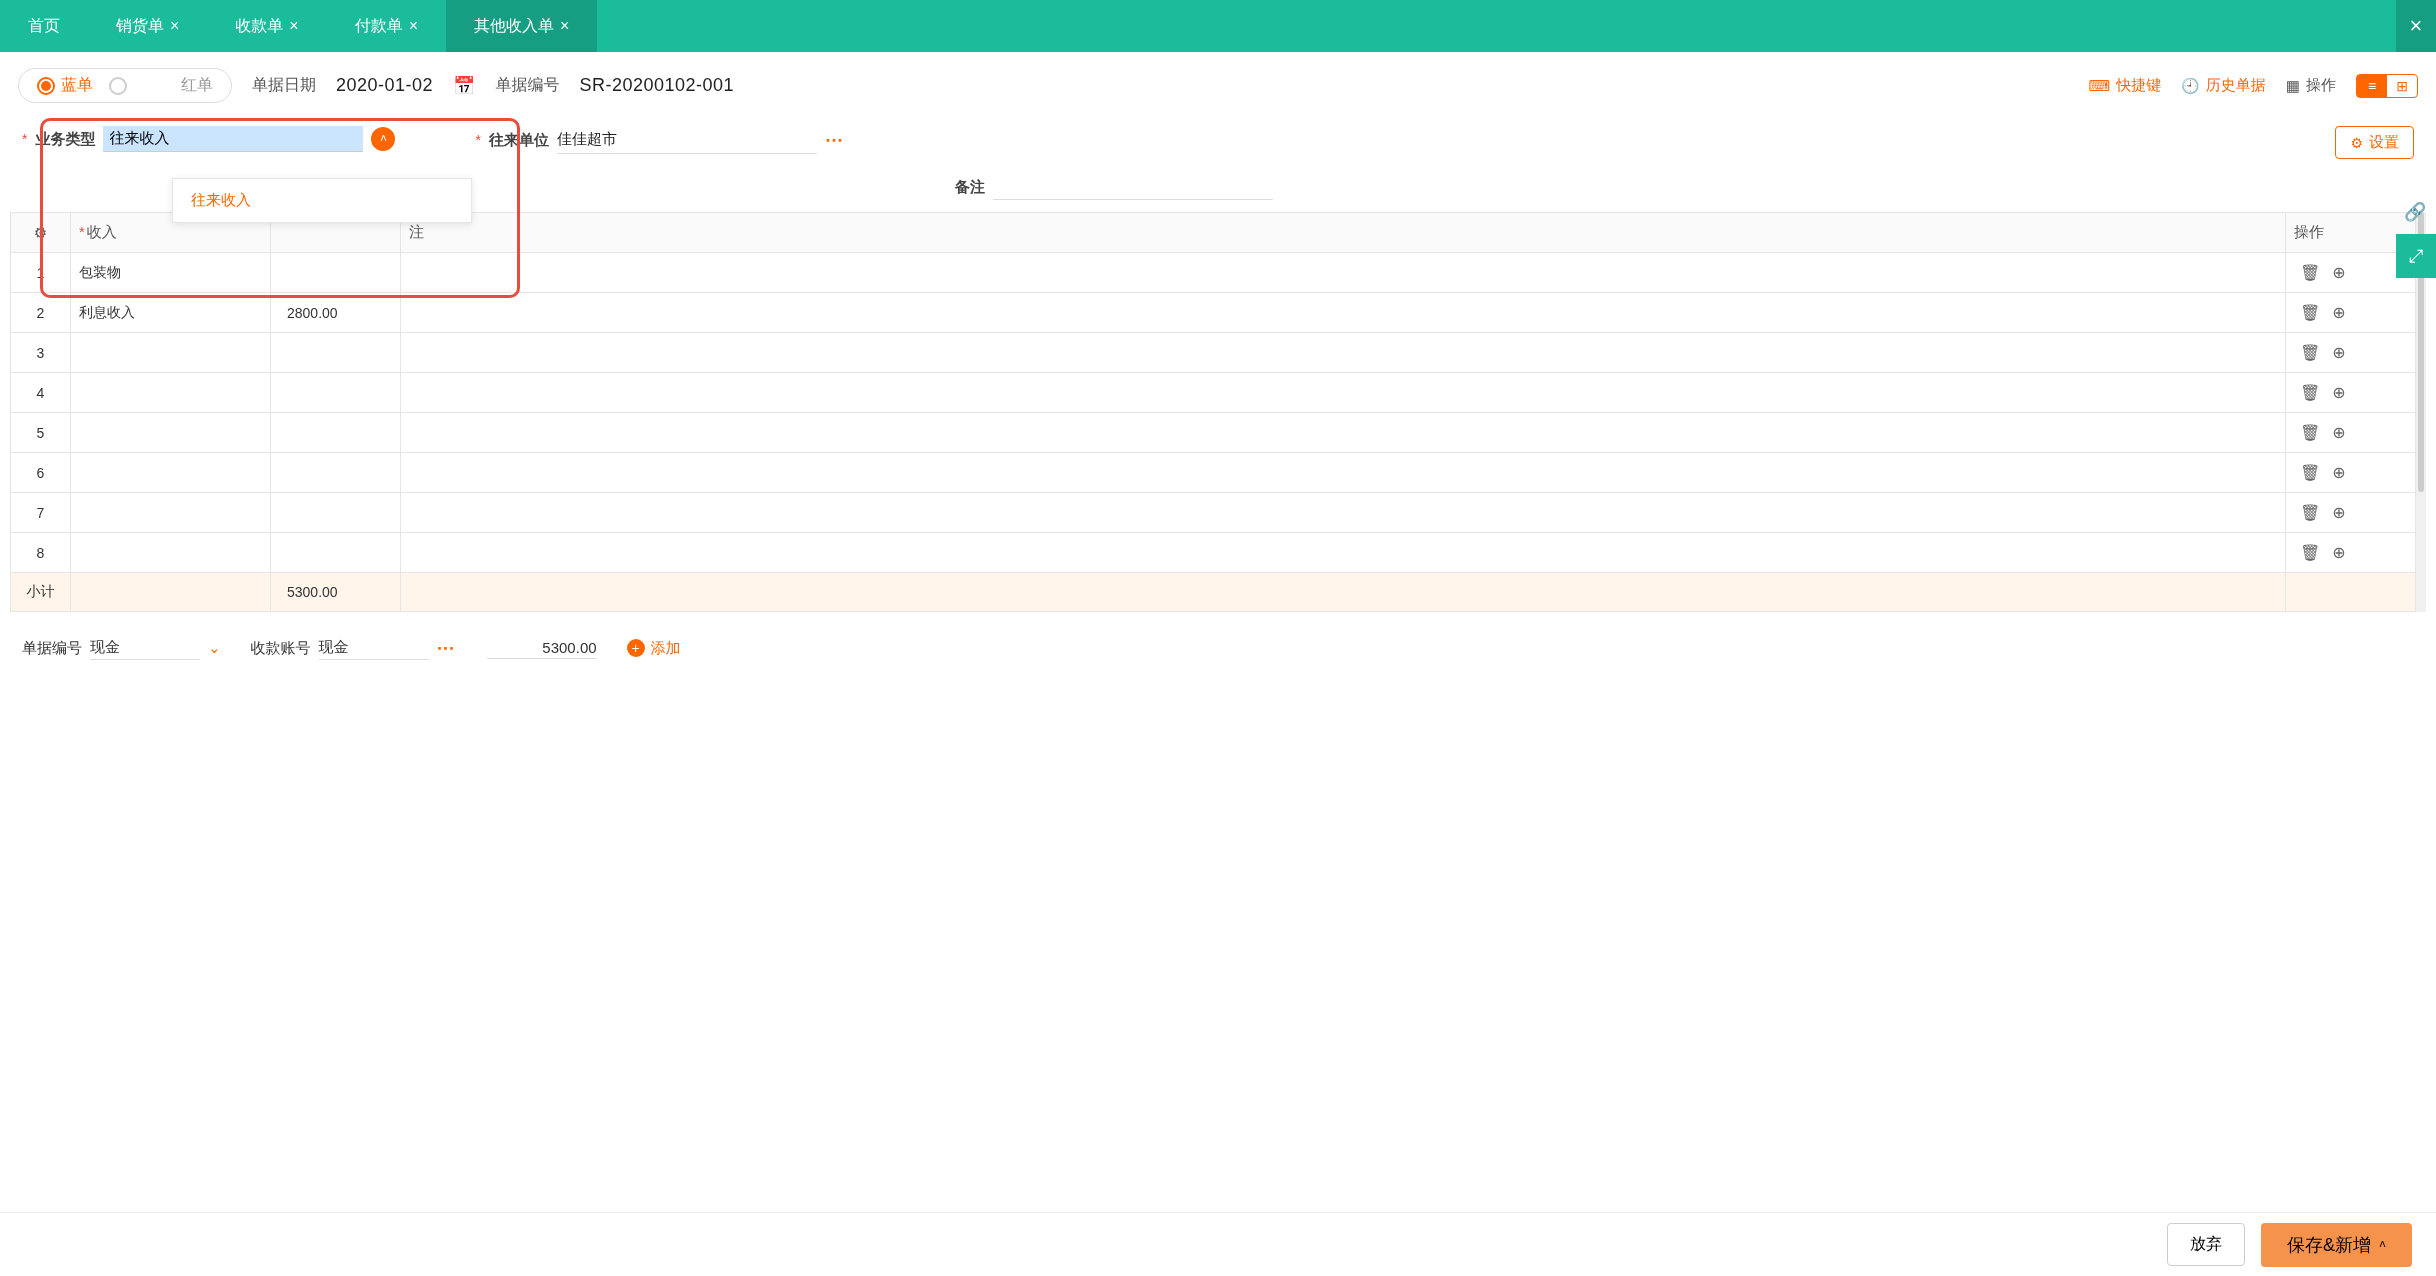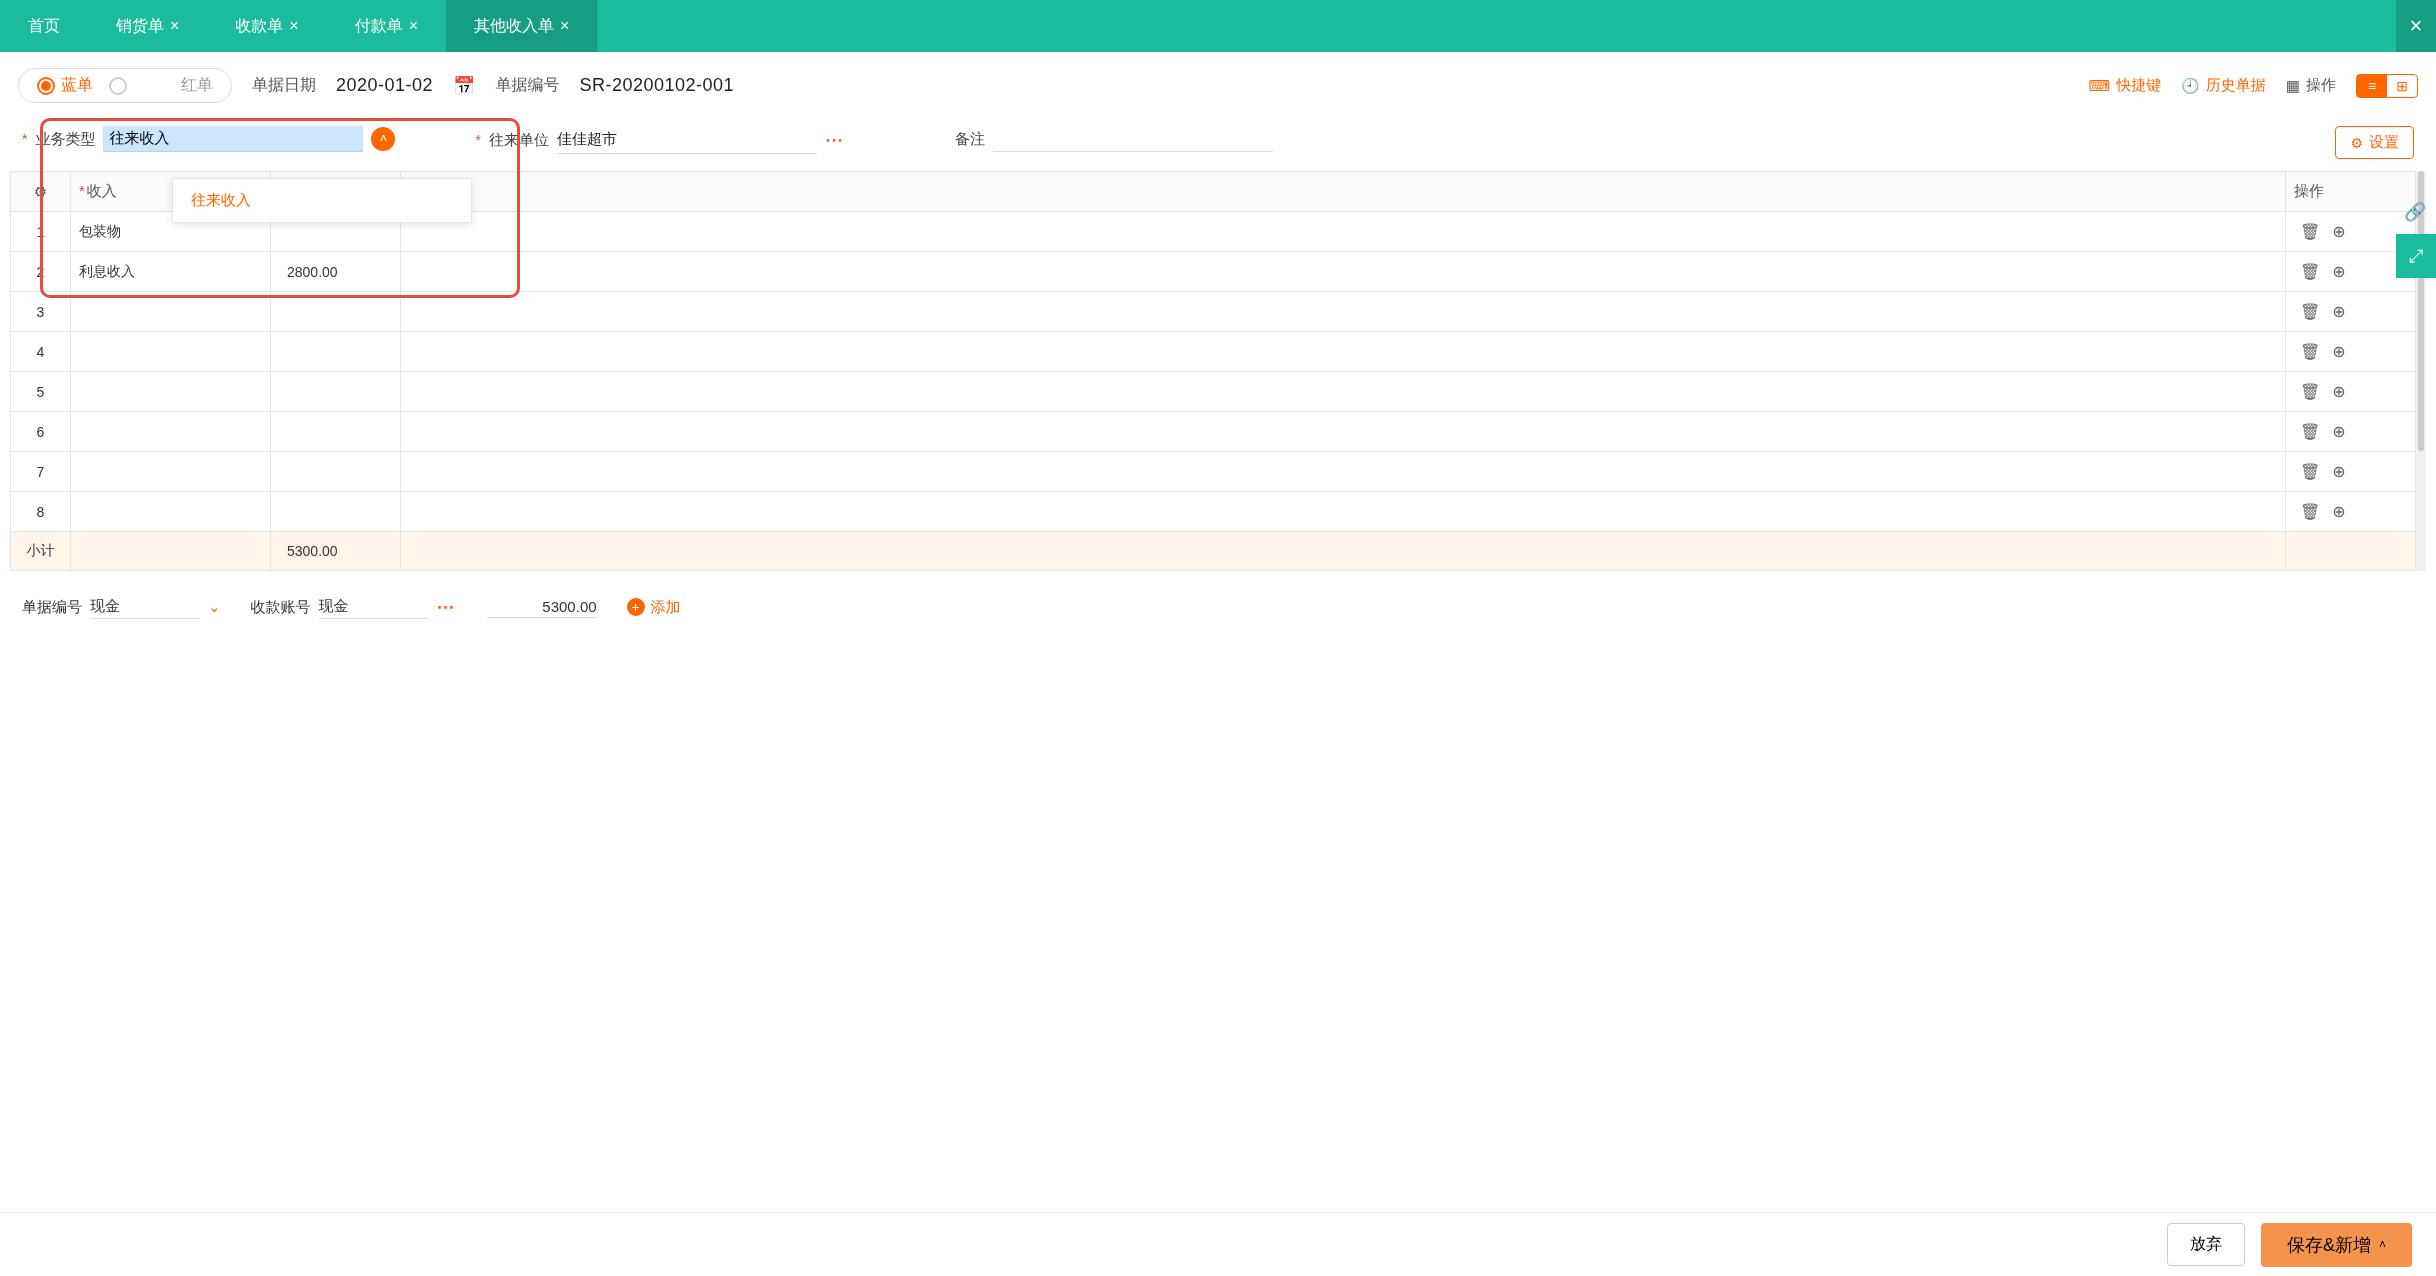--- a/index.html
+++ b/index.html
@@ -33,21 +33,21 @@
 .view-toggle { display: flex; border: 1px solid #f60; border-radius: 4px; }
 .view-toggle .vt { width: 30px; height: 22px; display: flex; align-items: center; justify-content: center; }
 .view-toggle .vt.active { background: #f60; color: #fff; }
 .view-toggle .vt:not(.active) { color: #f60; }
 
 
 .form-row { display: flex; align-items: flex-start; gap: 30px; padding: 16px 12px 12px 12px; position: relative; }
 .highlight-box { position: absolute; left: 30px; top: 8px; width: 480px; height: 180px; border: 3px solid #e74c3c; border-radius: 10px; pointer-events: none; z-index: 5; }
 .form-field { display: flex; align-items: center; gap: 8px; position: relative; }
 .req { color: #e74c3c; }
-.field-label { color: #444; font-size: 15px; }
+.field-label { color: #444; font-size: 15px; font-weight: bold; }
 .field-input { border: none; border-bottom: 1px solid #ccc; background: #cce5ff; padding: 4px 6px; font-size: 15px; width: 260px; outline: none; }
 .field-text { color: #222; font-size: 15px; border-bottom: 1px solid #ddd; padding: 4px 0; min-width: 260px; display: inline-block; }
 .chevron-circle { width: 24px; height: 24px; border-radius: 50%; background: #f60; color: #fff; display: flex; align-items: center; justify-content: center; font-size: 12px; cursor: pointer; }
 .ellipsis { color: #f60; cursor: pointer; font-size: 18px; font-weight: bold; letter-spacing: 2px; }
 .remark-input { border: none; border-bottom: 1px solid #ddd; width: 280px; font-size: 15px; padding: 4px 0; outline: none; }
 .settings-btn { border: 1px solid #f60; color: #f60; border-radius: 4px; padding: 6px 14px; display: flex; align-items: center; gap: 6px; cursor: pointer; font-size: 15px; margin-left: auto; }
 .settings-btn .gear { font-size: 14px; }
 
 
 .dropdown { position: absolute; left: 150px; top: 52px; width: 300px; background: #fff; border: 1px solid #e5e5e5; box-shadow: 0 2px 8px rgba(0,0,0,0.1); z-index: 10; }
@@ -171,21 +171,21 @@
       </div>
     </div>
 
     <div class="form-field" style="margin-left:50px;">
       <span class="req">*</span>
       <span class="field-label">往来单位</span>
       <span class="field-text">佳佳超市</span>
       <span class="ellipsis">⋯</span>
     </div>
 
-    <div class="form-field" style="margin-left:80px;">
+    <div class="form-field" style="margin-left:80px;margin-top:48px;">
       <span class="field-label">备注</span>
       <input class="remark-input" style="">
     </div>
 
     <div class="settings-btn">
       <span class="gear">⚙</span>
       <span>设置</span>
     </div>
   </div>
 

